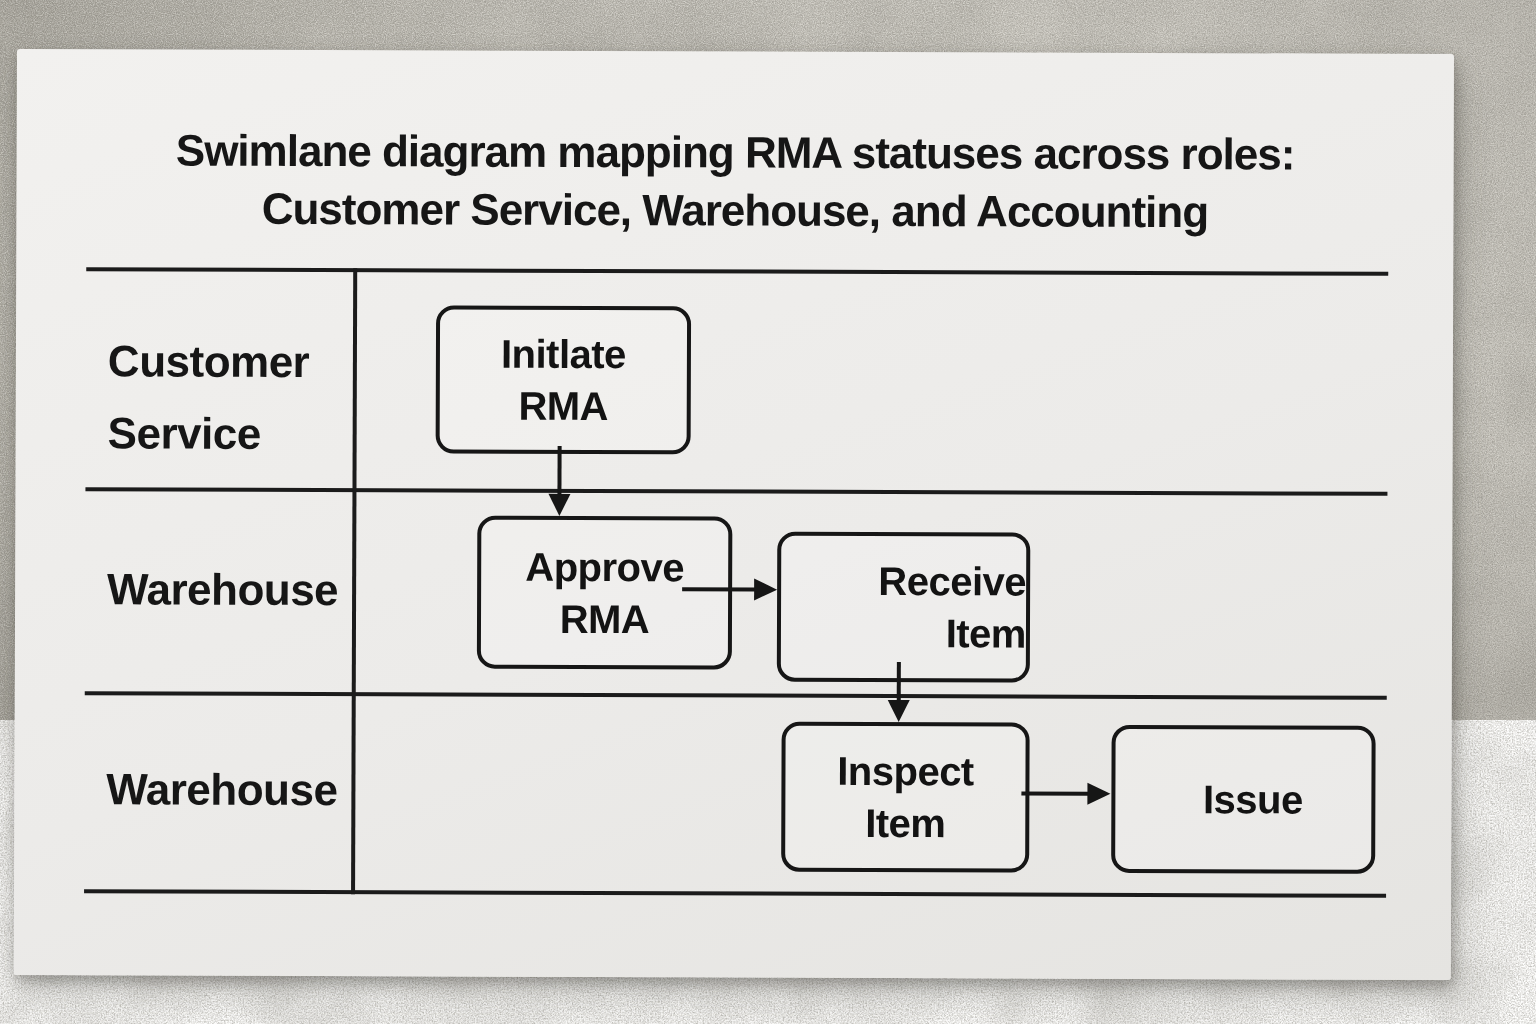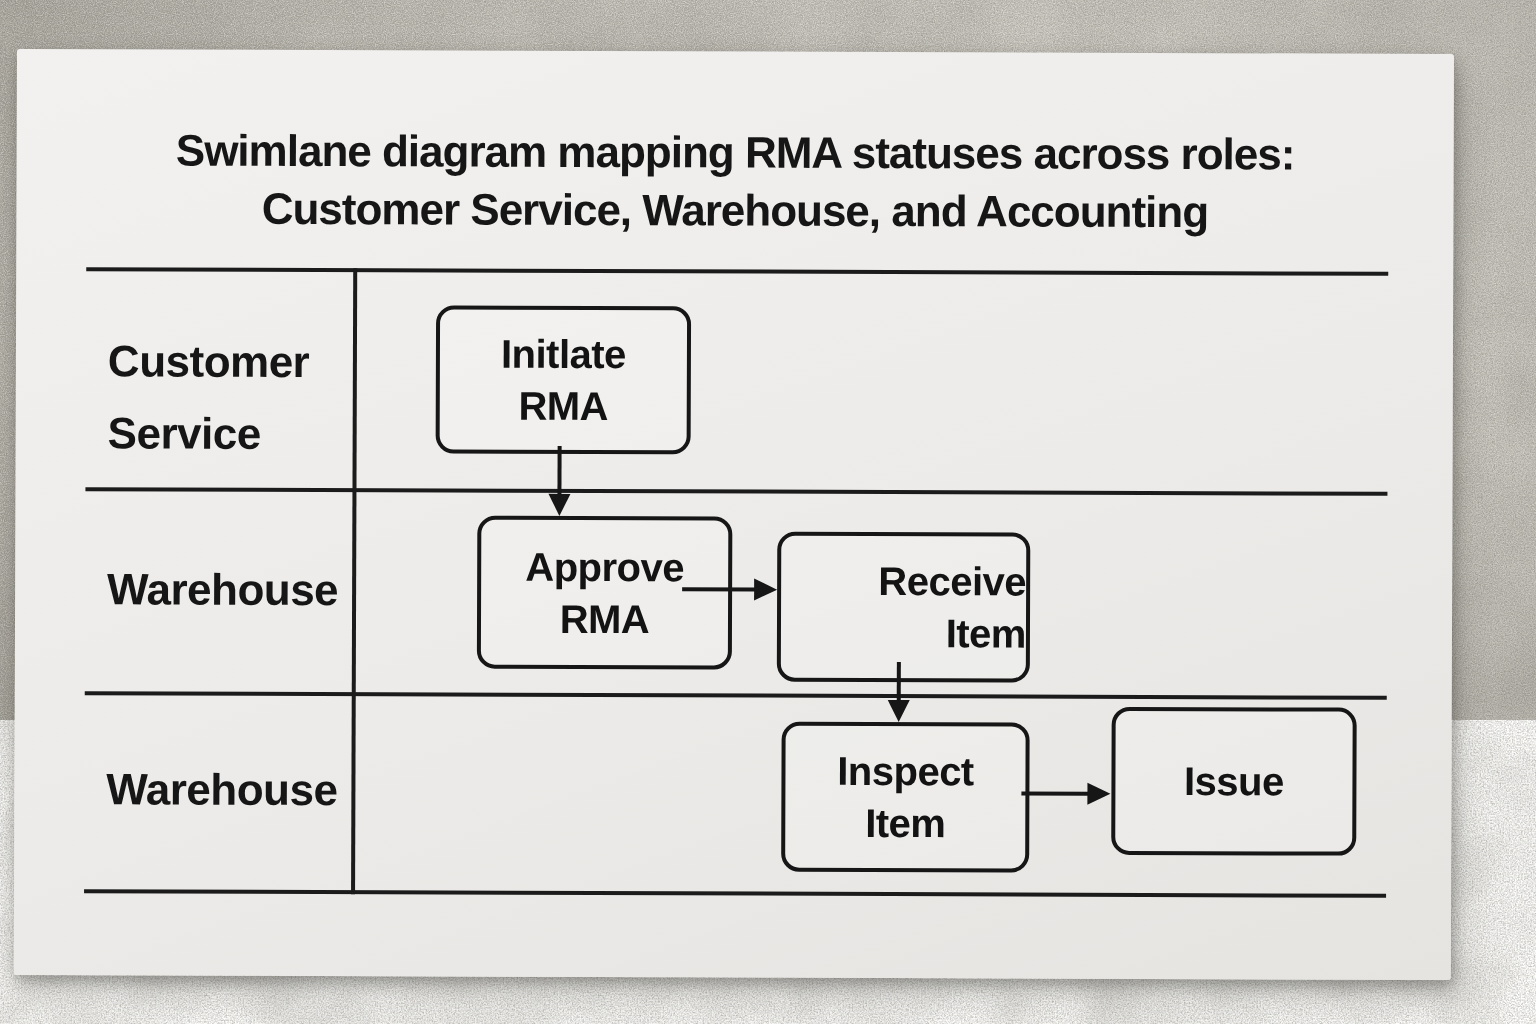--- a/index.html
+++ b/index.html
@@ -87,21 +87,21 @@
     <div class="node" style="left:762px;top:480px;width:245px;height:142px;align-items:flex-end;">
       <span>Receive</span>
       <span>Item</span>
     </div>
 
     <div class="node" style="left:767px;top:670px;width:240px;height:142px;">
       <span>Inspect</span>
       <span>Item</span>
     </div>
 
-    <div class="node" style="left:1097px;top:654px;width:237px;height:140px;">
+    <div class="node" style="left:1097px;top:672px;width:237px;height:140px;padding-left:19px;">
       <span>Issue</span>
     </div>
 
     <div>
       <div class="shaft" style="left:542px;top:395px;width:4px;height:50px;"></div>
       <div class="head down" style="left:533px;top:443px;"></div>
     </div>
 
     <div>
       <div class="shaft" style="left:667px;top:536px;width:74px;height:4px;"></div>

